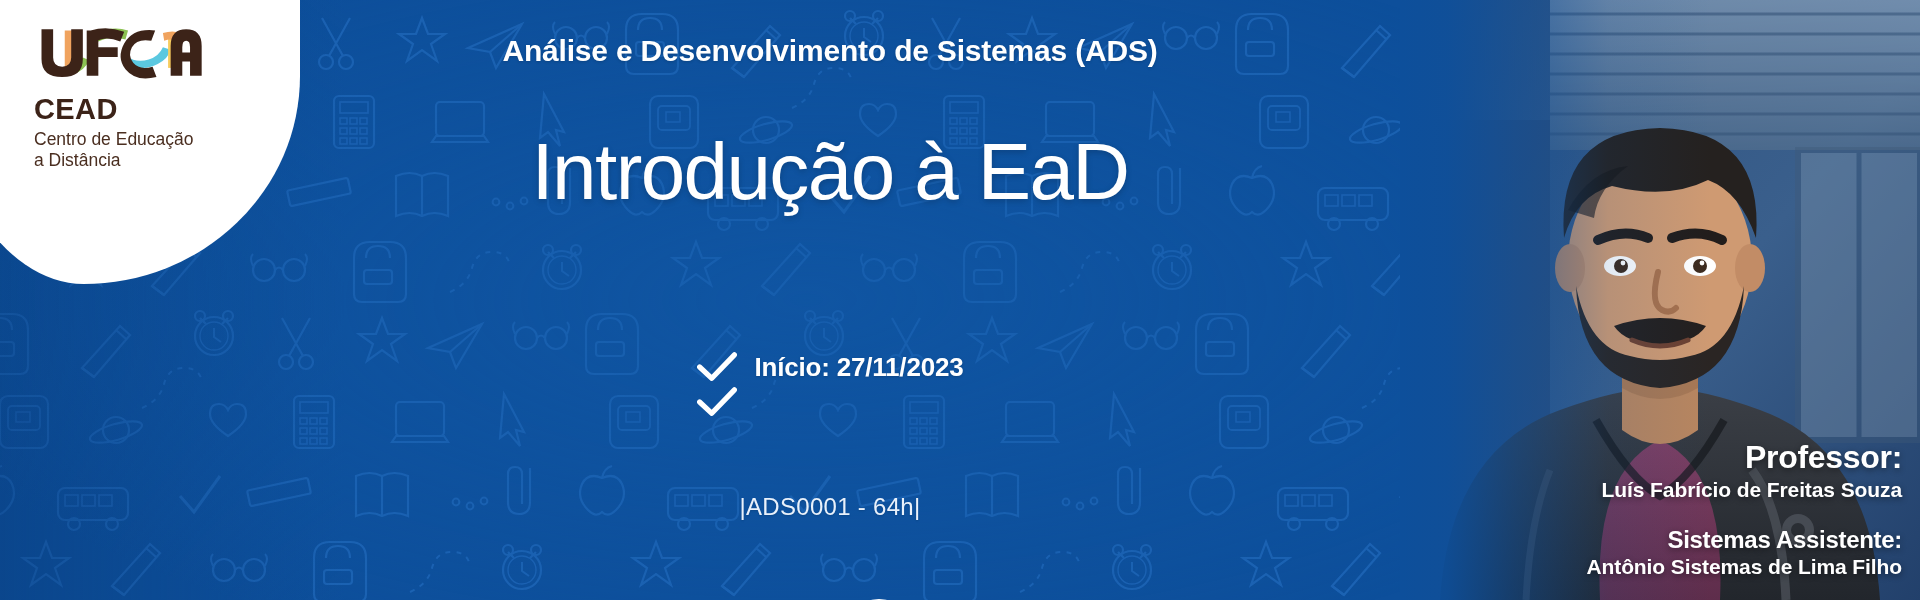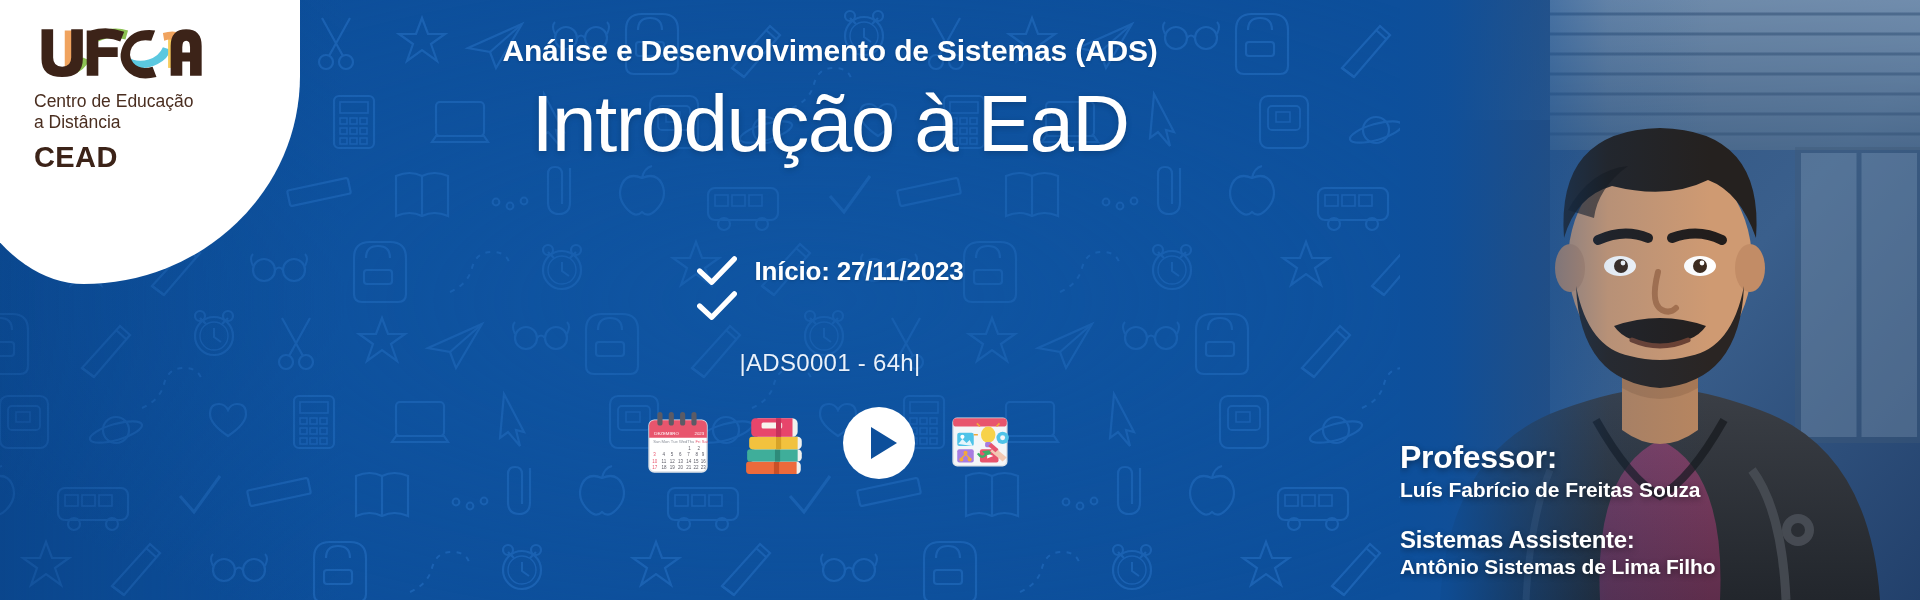--- a/index.html
+++ b/index.html
@@ -58,21 +58,21 @@
   }
   #cead-sub {
     font-size:17.5px; color:#4a2e20; line-height:1.22;
     margin-top:5px; max-width:170px;
   }
 
   
   #center {
     position:absolute; left:300px; top:0;
     width:1060px; height:448px;
-    display:flex; flex-direction:column; align-items:center;
+    display:flex; flex-direction:column; align-items:center;gap:48px;
   }
   #course-program {
     margin-top:34px;
     font-size:30px; font-weight:bold; color:#ffffff;
     letter-spacing:-.2px;
     text-shadow:0 1px 3px rgba(0,0,0,.18);
     white-space:nowrap;
   }
   #course-title {
     margin-top:16px;
@@ -119,21 +119,21 @@
     overflow:hidden;
   }
   #photo-art { position:absolute; inset:0; }
   #photo-fade {
     position:absolute; inset:0;
     background:linear-gradient(90deg, rgba(13,79,155,1) 0%, rgba(13,79,155,.92) 9%, rgba(13,79,155,.55) 22%, rgba(13,79,155,.12) 40%, rgba(13,79,155,0) 60%);
     pointer-events:none;
   }
   #prof-block {
     position:absolute; left:0; right:18px; bottom:22px;
-    text-align:left;
+    text-align:right;
     z-index:5;
   }
   .prof-role {
     font-size:32px; font-weight:bold; color:#ffffff;
     letter-spacing:-.3px; line-height:1.05;
     text-shadow:0 2px 6px rgba(0,0,0,.45);
   }
   .prof-role.small { font-size:24px; }
   .prof-name {
     font-size:21px; font-weight:bold; color:#ffffff;
@@ -311,25 +311,25 @@
       <path d="M206 20 h16 v48 h-16z" fill="#f7cc5e"></path>
       <path d="M198 14 q18-6 32 2 l-6 12 q-12-7-24-2z" fill="#f0a35e"></path>
 
       <g fill="#3c2318">
         <path d="M10 8 h18 v44 q0 14 14 14 q14 0 14-14 V8 h18 v46 q0 28-32 28 q-32 0-32-28z"></path>
         <path d="M86 10 q26-8 52 2 l-6 15 q-20-8-34-2 v11 h30 v15 h-30 v29 h-18 q0-1 0-70z"></path>
         <path d="M186 10 q-34-4-48 20 q-12 22 2 40 q16 20 48 12 l-6-16 q-20 6-30-6 q-9-11-2-24 q8-14 30-10z"></path>
         <path d="M228 80 h-18 V34 q0-26 24-26 q24 0 24 26 v46 h-18 V58 h-12z M228 44 h12 v-8 q0-10-6-10 q-6 0-6 10z"></path>
       </g>
     </svg>
+    <div id="cead-title">CEAD</div>
     <div id="cead-sub">
       <span>Centro de Educação</span><br>
       <span>a Distância</span>
     </div>
-    <div id="cead-title">CEAD</div>
   </div>
 
   <div id="center">
 
     <div id="course-program">Análise e Desenvolvimento de Sistemas (ADS)</div>
     <div id="course-title">Introdução à EaD</div>
 
     <div id="dates">
       <div class="date-row">
         <svg class="check" viewBox="0 0 46 34" xmlns="http://www.w3.org/2000/svg">

